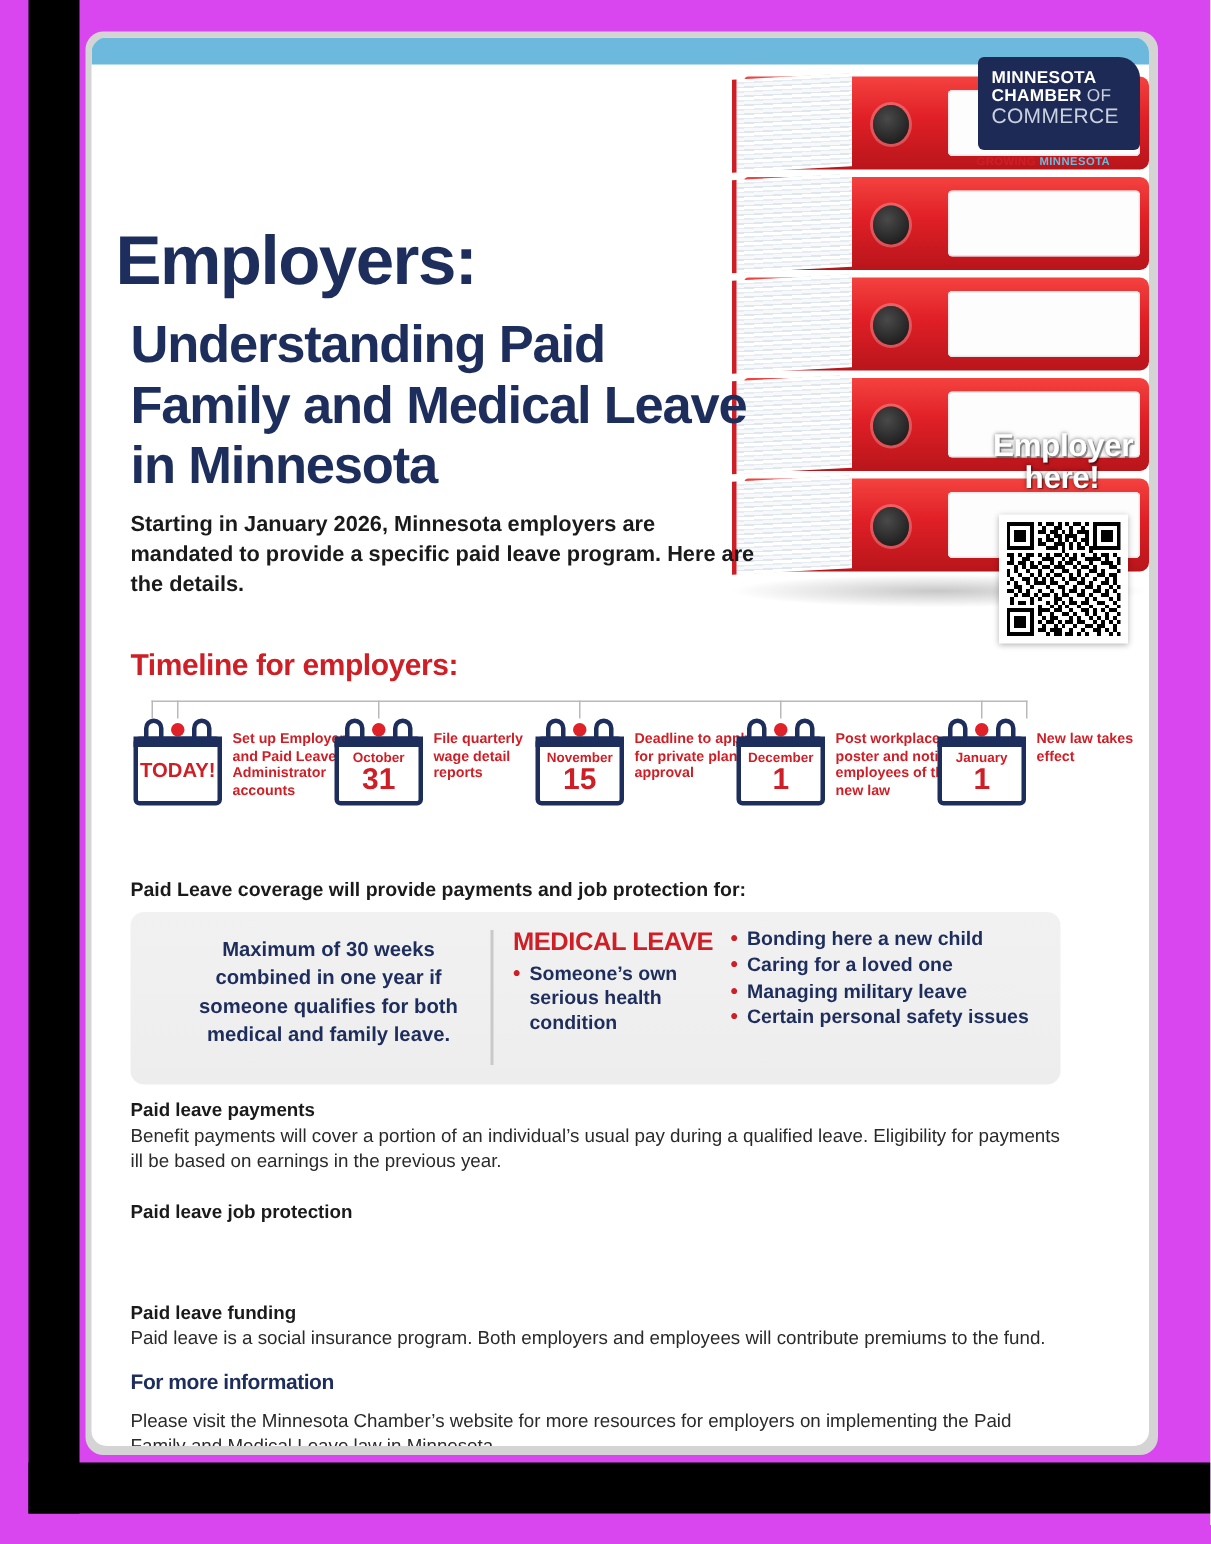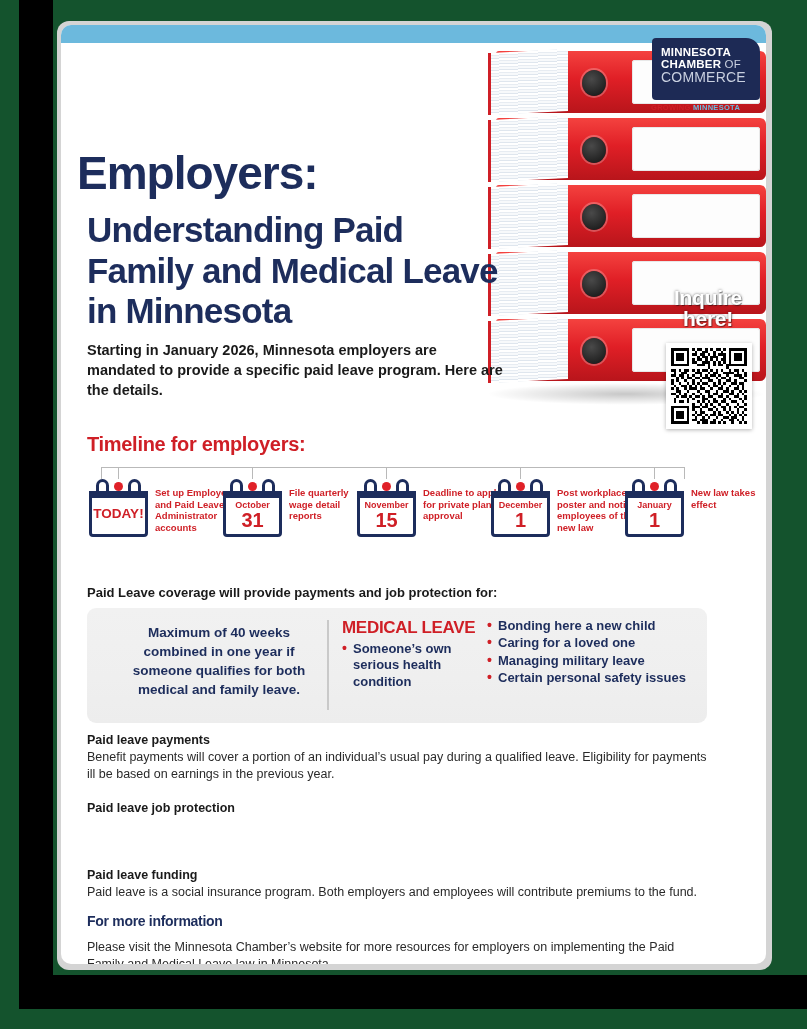--- a/index.html
+++ b/index.html
@@ -4,21 +4,21 @@
 <style>
   * { box-sizing: border-box; margin: 0; padding: 0; }
   html, body {
     width: 807px; height: 1029px;
     background: #ffffff;
     font-family: "Liberation Sans", sans-serif;
     overflow: hidden;
   }
 
   
-  #root { position: relative; width: 807px; height: 1029px; background:#14532d; }
+  #root { position: relative; width: 807px; height: 1029px; background:#d946ef; }
   .black-left  { position:absolute; left:19px;  top:0;    width:34px;  height:1009px; background:#000; }
   .black-bottom{ position:absolute; left:19px;  top:975px;width:788px; height:34px;  background:#000; }
 
   
   .doc-shadow {
     position:absolute; left:57px; top:21px; width:715px; height:949px;
     background:#d4d4d4; border-radius:12px;
   }
   .doc {
     position:absolute; left:61px; top:25px; width:705px; height:939px;
@@ -258,21 +258,21 @@
     <div class="logo">
       <div class="logo-l1">MINNESOTA</div>
       <div class="logo-l2"><span>CHAMBER</span><span class="of"> OF</span></div>
       <div class="logo-l3">COMMERCE</div>
     </div>
     <div class="logo-tag">
       <span class="g">GROWING </span><span class="m">MINNESOTA</span>
     </div>
 
     <div class="inquire">
-      <div>Inquire</div>
+      <div>Employer</div>
       <div>here!</div>
     </div>
     <div class="qr-box">
       <svg class="qr" viewBox="0 0 29 29" shape-rendering="crispEdges">
         <rect width="29" height="29" fill="#fff"></rect>
         <g fill="#000">
           <path d="M0 0h7v7H0zM1 1v5h5V1z M2 2h3v3H2z"></path>
           <path d="M22 0h7v7h-7zM23 1v5h5V1z M24 2h3v3h-3z"></path>
           <path d="M0 22h7v7H0zM1 23v5h5v-5z M2 24h3v3H2z"></path>
           <rect x="8" y="0" width="1" height="1"></rect>
@@ -575,21 +575,21 @@
           <div class="cal-month">January</div>
           <div class="cal-day">1</div>
         </div>
         <div class="tl-text">New law takes effect</div>
       </div>
     </div>
 
     <div class="cov-intro">Paid Leave coverage will provide payments and job protection for:</div>
 
     <div class="cov-box">
-      <div class="cov-left">Maximum of 40 weeks combined in one year if someone qualifies for both medical and family leave.</div>
+      <div class="cov-left">Maximum of 30 weeks combined in one year if someone qualifies for both medical and family leave.</div>
       <div class="cov-div"></div>
 
       <div class="cov-col cov-med">
         <div class="cov-head">MEDICAL LEAVE</div>
         <ul class="cov-list">
           <li>Someone’s own serious health condition</li>
         </ul>
       </div>
 
       <div class="cov-col cov-fam">

